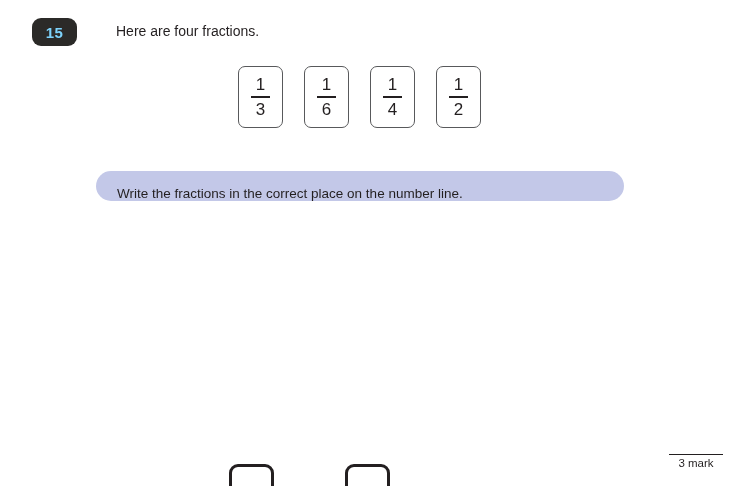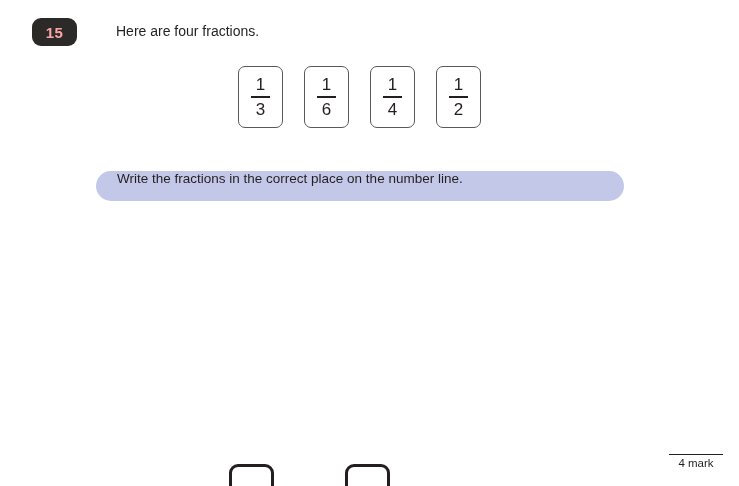--- a/index.html
+++ b/index.html
@@ -19,21 +19,21 @@
 
   
   #question-badge {
     position: absolute;
     left: 32px;
     top: 18px;
     width: 45px;
     height: 28px;
     border-radius: 9px;
     background: #2b2a28;
-    color: #fca5a5;
+    color: #7dd3fc;
     font-size: 15px;
     font-weight: bold;
     display: flex;
     align-items: center;
     justify-content: center;
     letter-spacing: 0.3px;
   }
 
   
   #question-prompt {
@@ -88,21 +88,21 @@
   
   #instruction-banner {
     position: absolute;
     left: 96px;
     top: 171px;
     width: 528px;
     height: 30px;
     border-radius: 15px;
     background: #c3c8e8;
     display: flex;
-    align-items: flex-start;
+    align-items: flex-end;
   }
   #instruction-text {
     padding-left: 21px;
     font-size: 13.5px;
     color: #231f20;
     white-space: nowrap;
   }
 
   
   #numberline-area {
@@ -231,14 +231,14 @@
     <polygon points="285.3,372 294.7,372 290,359" fill="#231f20"></polygon>
   </svg>
 
   <div class="answer-box" id="answer-box-top-1"></div>
   <div class="answer-box" id="answer-box-top-2"></div>
 
 </div>
 
 <div id="marks-box">
   <div id="marks-rule"></div>
-  <div id="marks-label">4 mark</div>
+  <div id="marks-label">3 mark</div>
 </div>
 
 </body></html>

